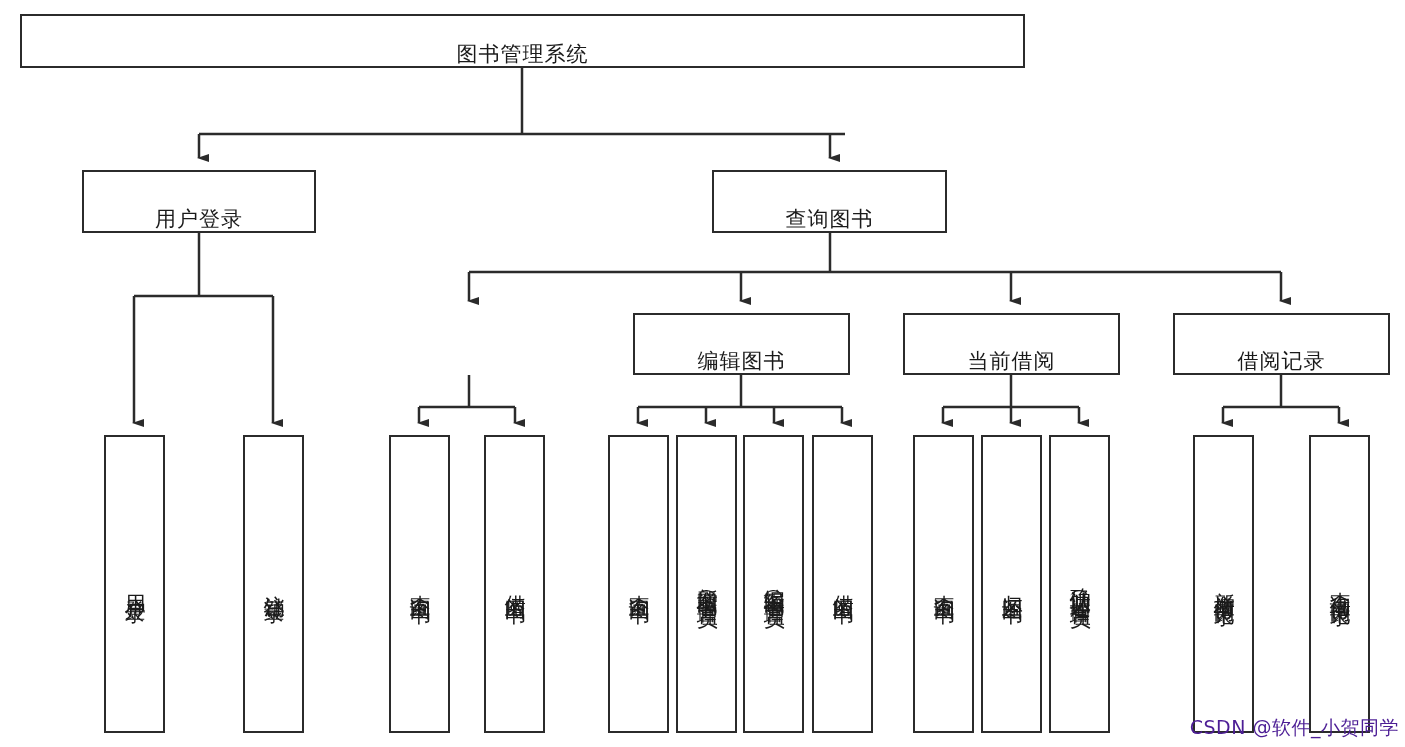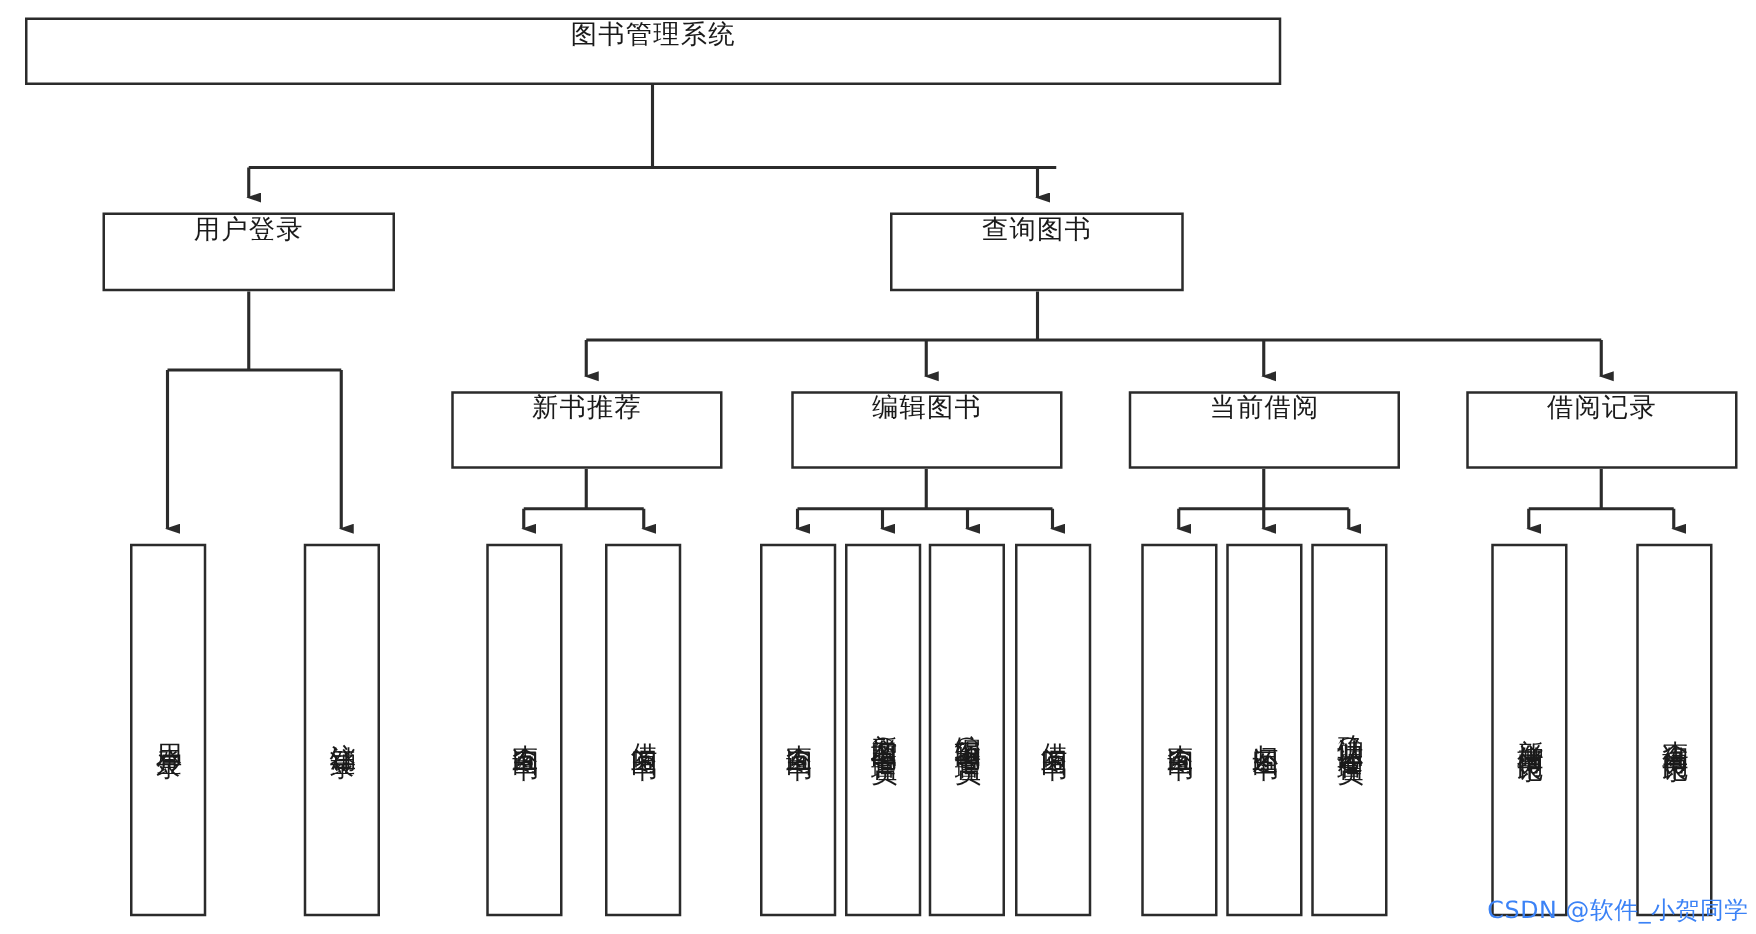--- a/index.html
+++ b/index.html
@@ -24,21 +24,21 @@
     width: 1405px;
     height: 747px;
     pointer-events: none;
   }
   .node {
     position: absolute;
     box-sizing: border-box;
     background: #ffffff;
     border: 2px solid #2b2b2b;
     display: flex;
-    align-items: flex-start;
+    align-items: flex-end;
     justify-content: center;
     color: #1a1a1a;
   }
   .node.h {
     
   }
   .node .lbl-h {
     font-size: 21px;
     line-height: 1.1;
     letter-spacing: 1px;
@@ -56,21 +56,21 @@
     line-height: 1.32;
     letter-spacing: 3px;
     white-space: nowrap;
     text-align: center;
   }
   #watermark {
     position: absolute;
     right: 6px;
     bottom: 6px;
     font-size: 19px;
-    color: #3b82f6;
+    color: #4c1d95;
     white-space: nowrap;
     letter-spacing: 0.5px;
   }
 </style>
 </head>
 <body>
 
 <div id="canvas">
 
   <svg class="wires" viewBox="0 0 1405 747">
@@ -127,23 +127,20 @@
     <span class="lbl-h">图书管理系统</span>
   </div>
 
   <div class="node h" style="left:82px; top:170px; width:234px; height:63px;">
     <span class="lbl-h">用户登录</span>
   </div>
   <div class="node h" style="left:712px; top:170px; width:235px; height:63px;">
     <span class="lbl-h">查询图书</span>
   </div>
 
-  <div class="node h" style="left:361px; top:313px; width:217px; height:62px;">
-    <span class="lbl-h">新书推荐</span>
-  </div>
   <div class="node h" style="left:633px; top:313px; width:217px; height:62px;">
     <span class="lbl-h">编辑图书</span>
   </div>
   <div class="node h" style="left:903px; top:313px; width:217px; height:62px;">
     <span class="lbl-h">当前借阅</span>
   </div>
   <div class="node h" style="left:1173px; top:313px; width:217px; height:62px;">
     <span class="lbl-h">借阅记录</span>
   </div>
 

